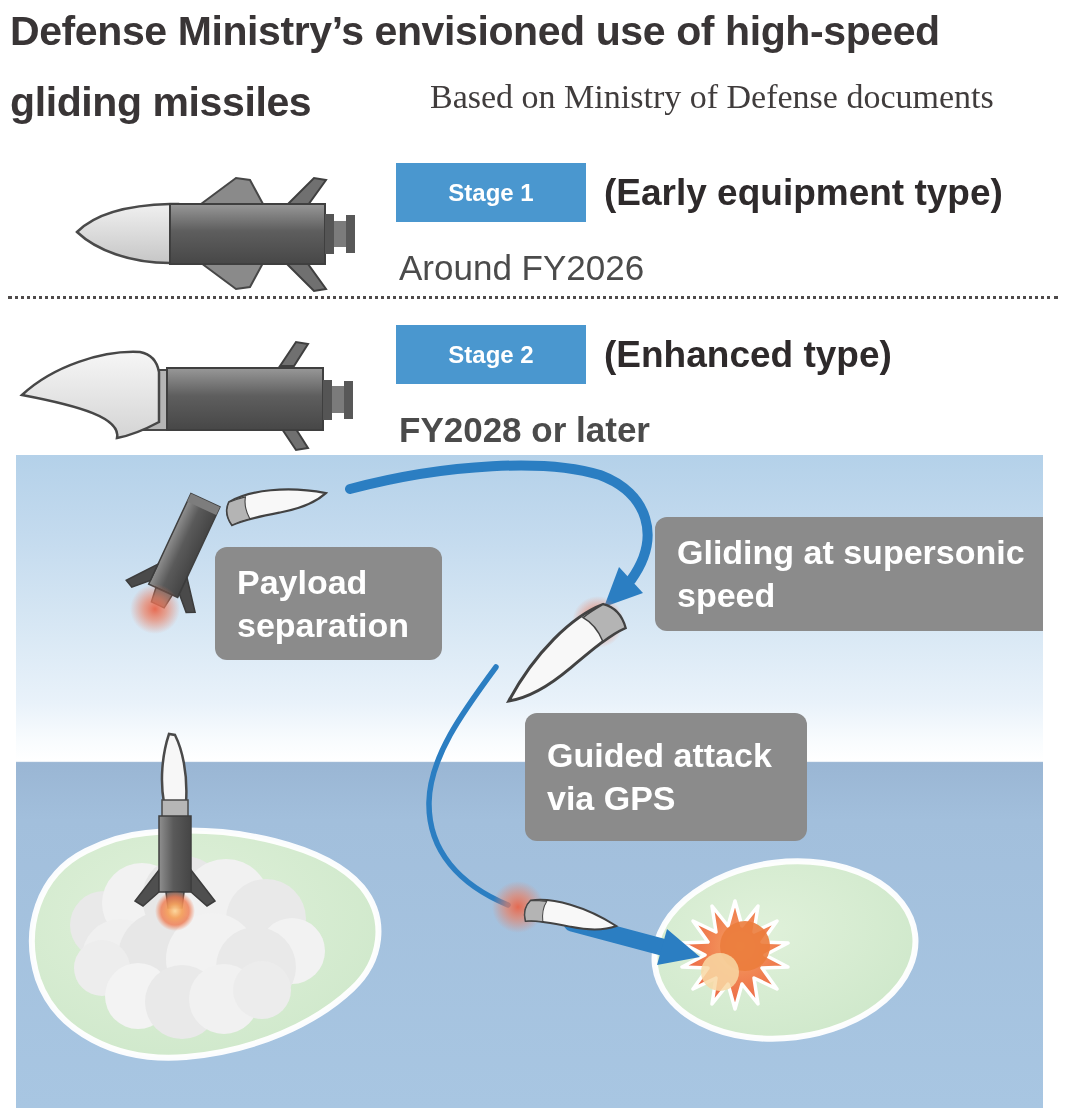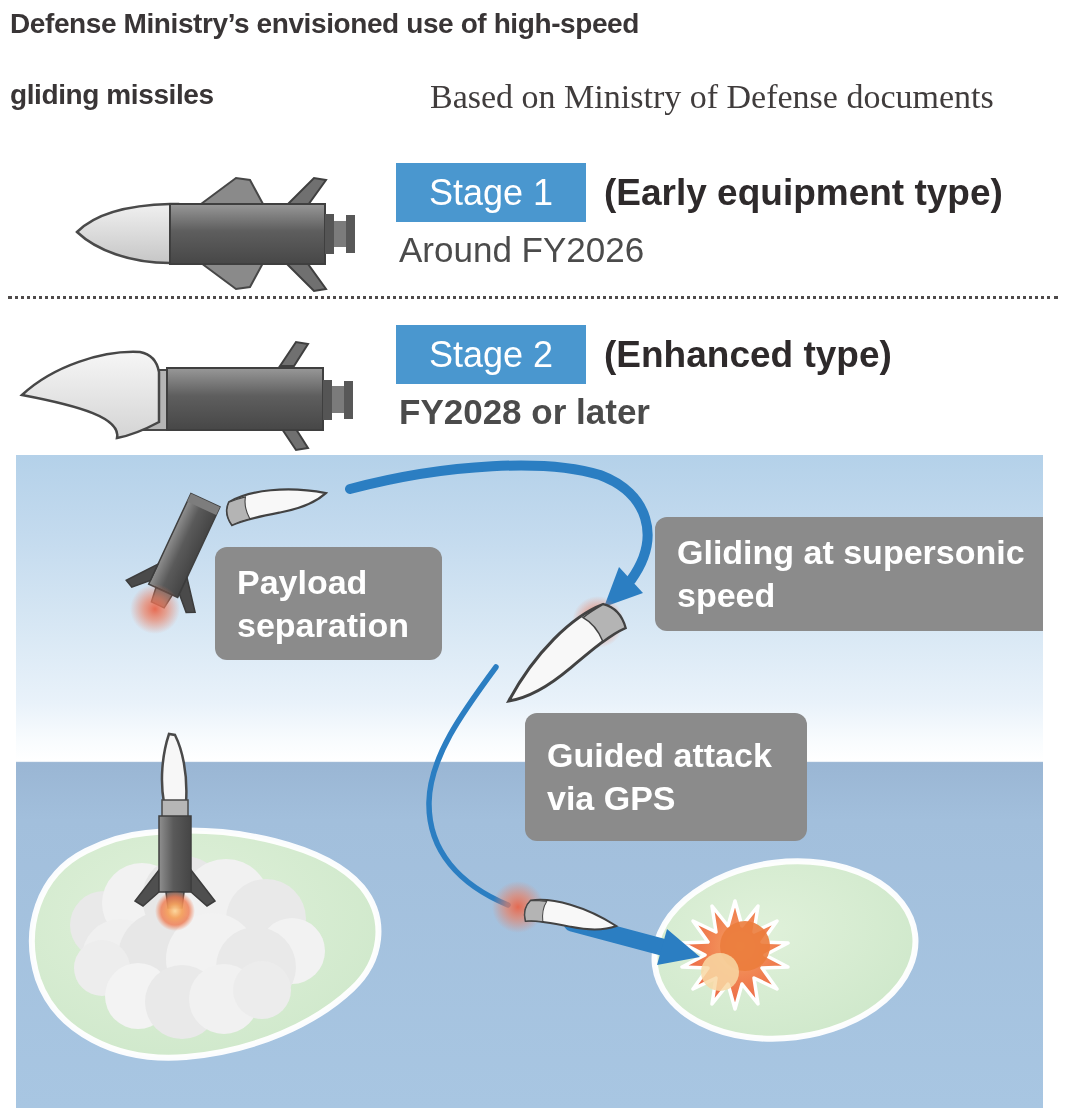--- a/index.html
+++ b/index.html
@@ -2,35 +2,35 @@
 <html><head>
 <meta charset="utf-8">
 <style>
   html,body { margin:0; padding:0; background:#ffffff; }
   .page {
     position:relative; width:1066px; height:1116px; background:#ffffff;
     font-family:"Liberation Sans","DejaVu Sans",sans-serif; overflow:hidden;
   }
   
   .title-line { position:absolute; left:10px; font-weight:bold; color:#393536;
-    font-size:28px; letter-spacing:-0.4px; white-space:nowrap; }
+    font-size:41px; letter-spacing:-0.4px; white-space:nowrap; }
   .title-line1 { top:8px; }
   .title-line2 { top:79px;text-align:right; }
   .source-note { position:absolute; left:430px; top:78px; white-space:nowrap;
     font-family:"Liberation Serif","DejaVu Serif",serif; font-size:34px; color:#403c3c; }
   
   .stage-badge { position:absolute; width:190px; height:59px; background:#4a97cf;
-    color:#ffffff; font-weight:normal; font-size:36px; text-align:center; line-height:59px; }
+    color:#ffffff; font-weight:bold; font-size:24px; text-align:center; line-height:59px; }
   .stage1-badge { left:396px; top:163px; }
   .stage2-badge { left:396px; top:325px; }
   .stage-type { position:absolute; height:59px; line-height:59px; font-weight:bold;
     font-size:37px; color:#2e2a2b; white-space:nowrap; }
   .stage1-type { left:604px; top:163px; }
   .stage2-type { left:604px; top:325px; }
-  .stage-timeline { position:absolute; font-size:35px; color:#4b4b4b; white-space:nowrap; }
+  .stage-timeline { position:absolute; font-size:35px; color:#4b4b4b; white-space:nowrap;margin-top:18px; }
   .stage1-timeline { left:399px; top:230px; }
   .stage2-timeline { left:399px; top:392px;font-weight:bold; }
   .missile-svg { position:absolute; }
   .stage1-missile { left:38px; top:170px; }
   .stage2-missile { left:18px; top:334px; }
   .divider { position:absolute; left:8px; top:296px; width:1050px; height:0;
     border-top:3px dotted #4e4a4a; }
   
   .illustration {
     position:absolute; left:16px; top:455px; width:1027px; height:653px; overflow:hidden;

